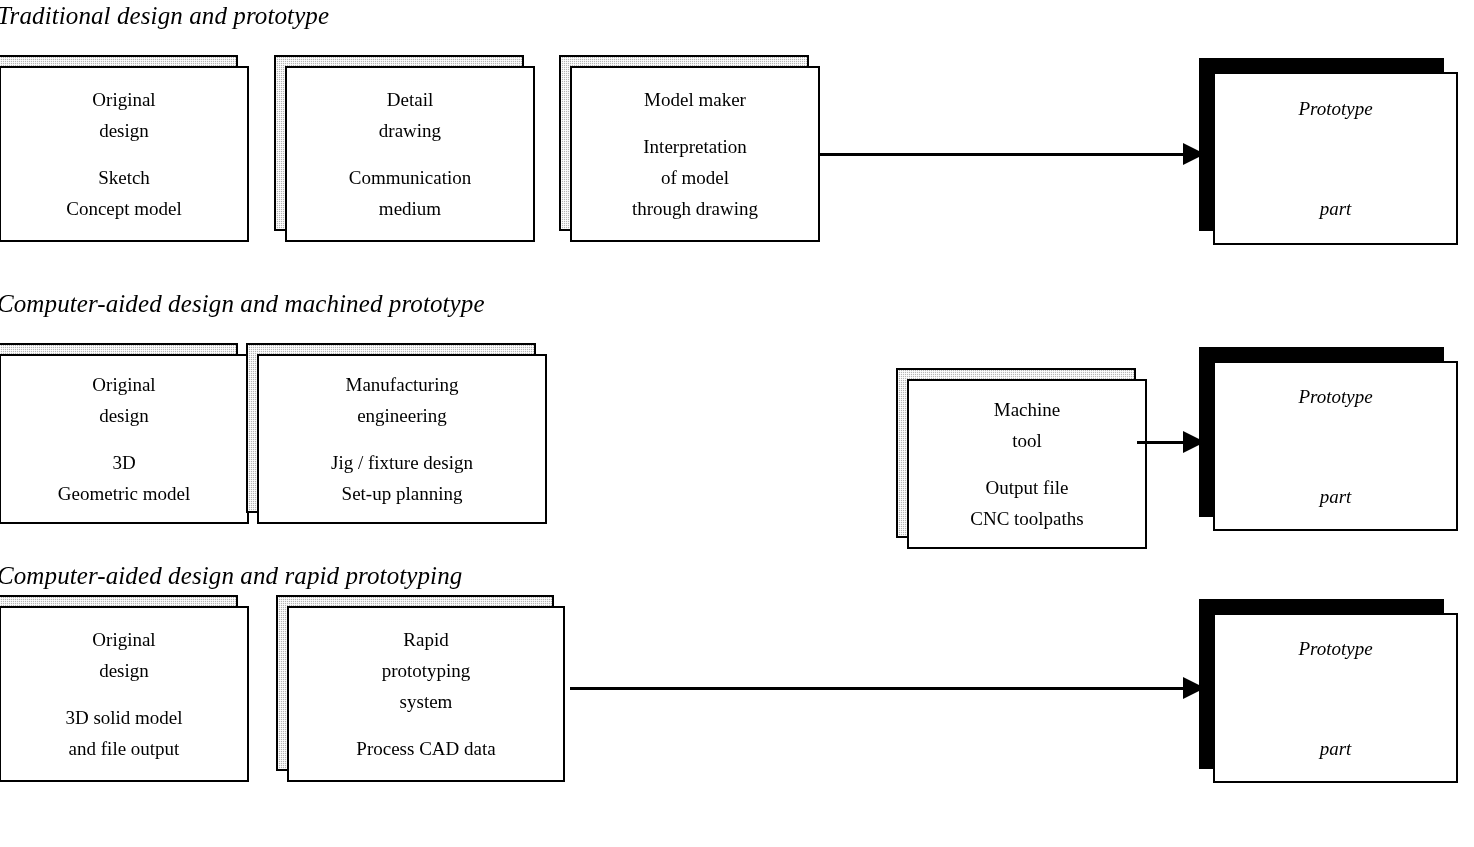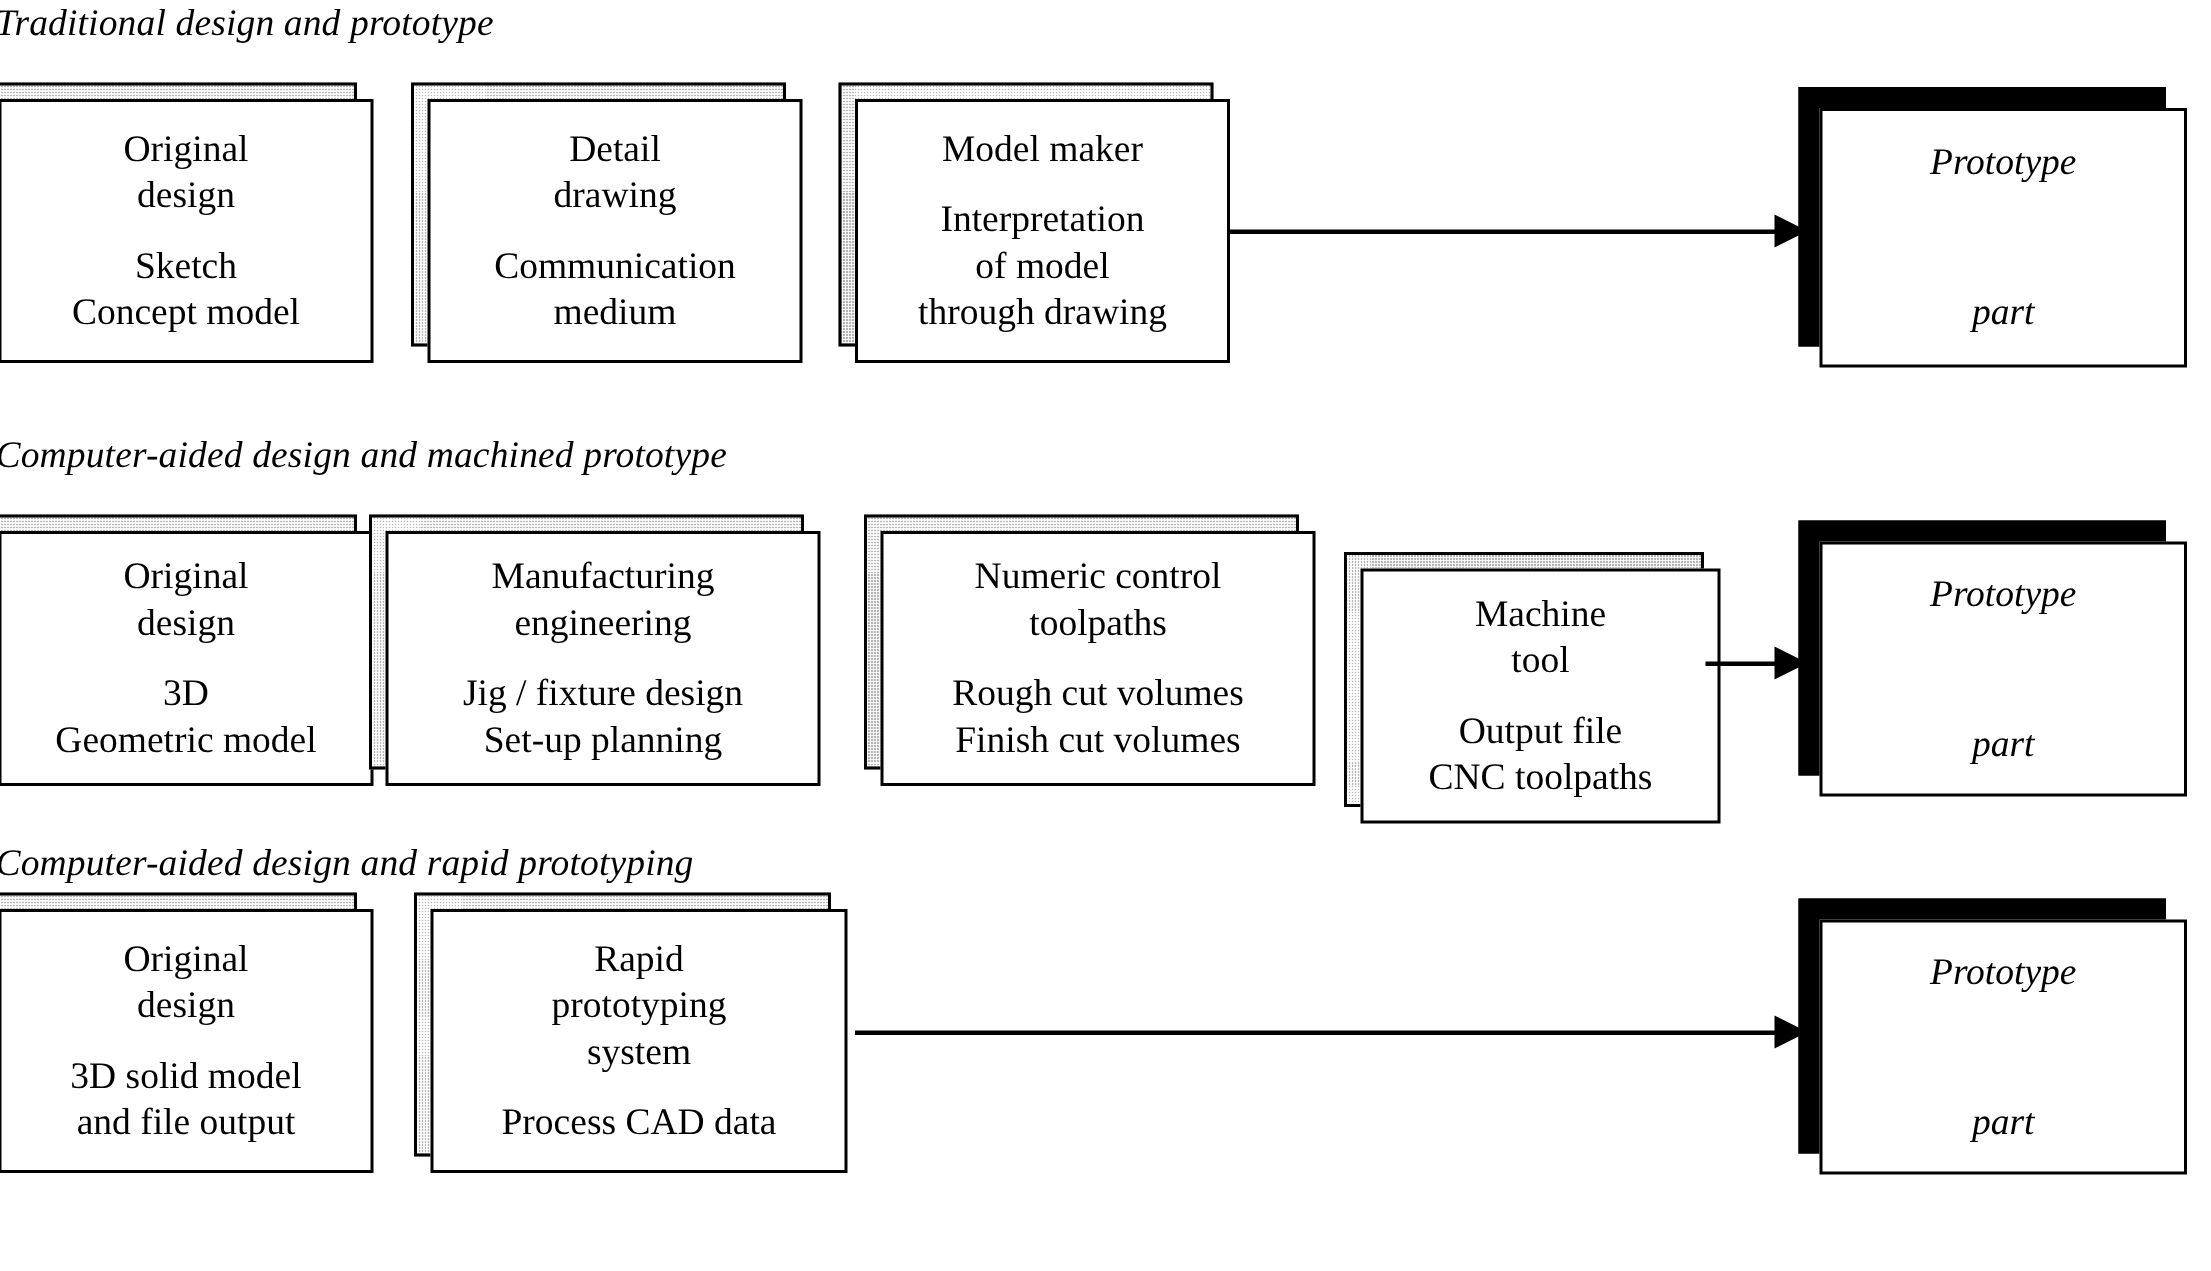--- a/index.html
+++ b/index.html
@@ -72,21 +72,21 @@
     background-image: none;
     border: 2px solid #000;
   }
   .card-out .front {
     left: 14px;
     top: 14px;
     gap: 48px;
   }
 
   .line {
-    font-size: 25px;
+    font-size: 19px;
     line-height: 31px;
     white-space: nowrap;
     text-align: center;
   }
   .line.italic {
     font-style: italic;
   }
   .gap-top {
     margin-top: 16px;
   }
@@ -172,29 +172,20 @@
   <div class="card" style="left:246px; top:343px; width:290px; height:170px;">
     <div class="back"></div>
     <div class="front">
       <div class="line">Manufacturing</div>
       <div class="line">engineering</div>
       <div class="line gap-top">Jig / fixture design</div>
       <div class="line">Set-up planning</div>
     </div>
   </div>
 
-  <div class="card" style="left:576px; top:343px; width:290px; height:170px;">
-    <div class="back"></div>
-    <div class="front">
-      <div class="line">Numeric control</div>
-      <div class="line">toolpaths</div>
-      <div class="line gap-top">Rough cut volumes</div>
-      <div class="line">Finish cut volumes</div>
-    </div>
-  </div>
 
   <div class="card" style="left:896px; top:343px; width:240px; height:170px;margin-top:25px;">
     <div class="back"></div>
     <div class="front">
       <div class="line">Machine</div>
       <div class="line">tool</div>
       <div class="line gap-top">Output file</div>
       <div class="line">CNC toolpaths</div>
     </div>
   </div>

